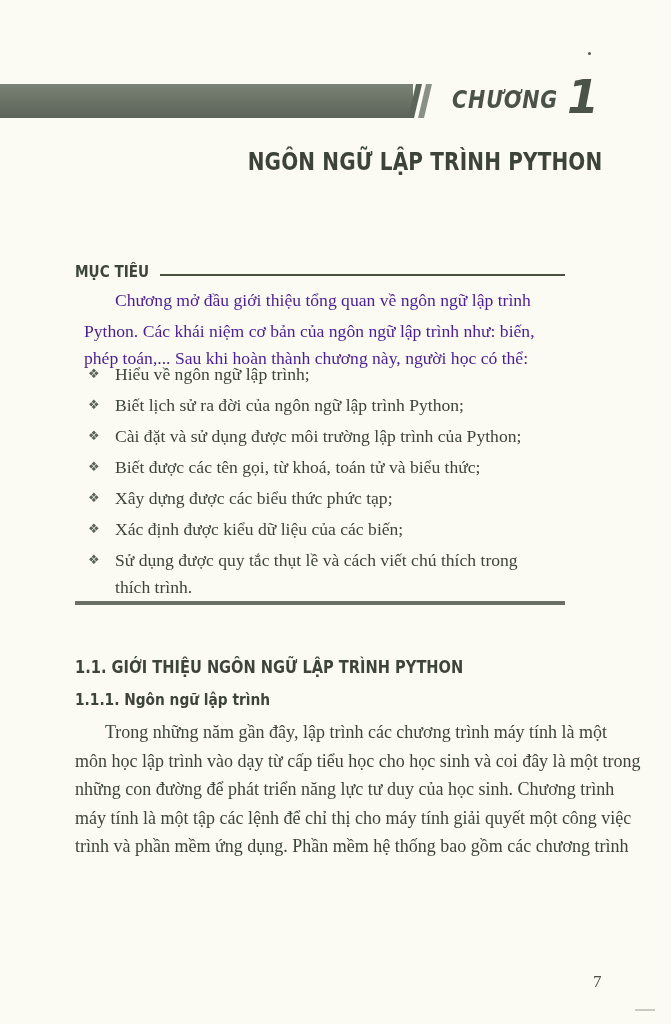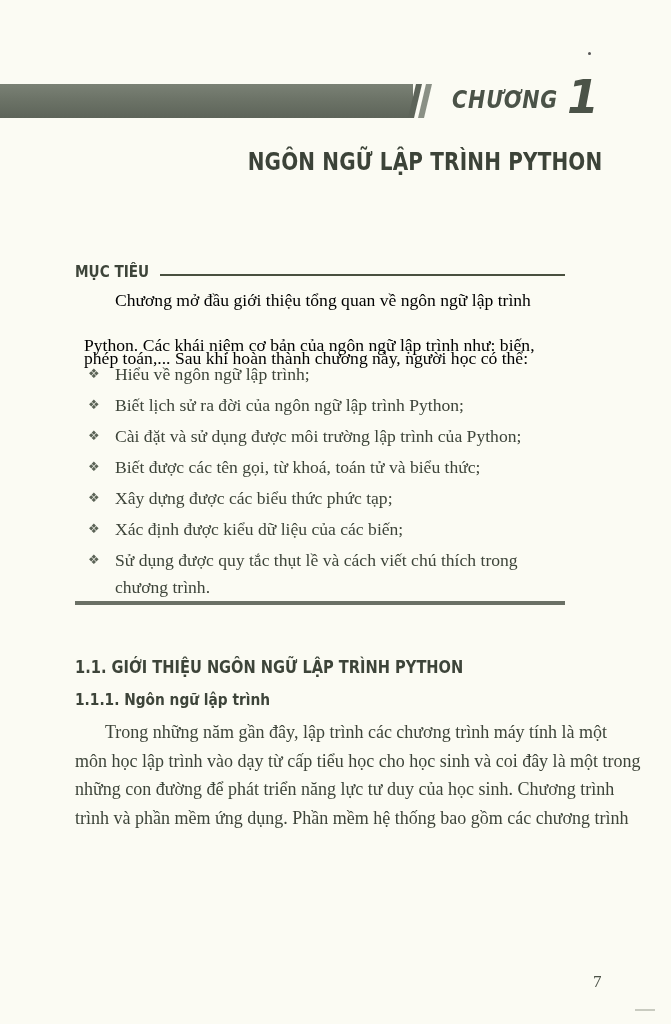--- a/index.html
+++ b/index.html
@@ -34,21 +34,21 @@
   }
   .objectives-head {
     position:absolute; left:75px; top:263px;
     font-family:"DejaVu Sans", sans-serif; font-weight:bold; font-size:15.5px;
     color:#3d4439; transform:scaleX(0.88); transform-origin:left center;
   }
   .rule-top { position:absolute; left:160px; top:274px; width:405px; height:2px; background:#49503f; }
   .rule-bottom { position:absolute; left:75px; top:601px; width:490px; height:4px; background:#6a7065; }
   .p {
     position:absolute; font-size:17.6px; line-height:28.6px; white-space:nowrap;
-    color:#000000;
+    color:#4c1d95;
   }
   .bullets { position:absolute; left:88px; top:364px; }
   .bullet { position:relative; height:31px; font-size:17.6px; white-space:nowrap; }
   .bullet .glyph { position:absolute; left:0; top:2px; font-size:13px; color:#5b6356; }
   .bullet .txt { position:absolute; left:27px; top:0; }
   .bullet .txt2 { position:absolute; left:27px; top:27px; }
   .sec-head {
     position:absolute; left:75px;
     font-family:"DejaVu Sans", sans-serif; font-weight:bold; color:#3d4439;
     transform:scaleX(0.86); transform-origin:left center; white-space:nowrap;
@@ -71,21 +71,21 @@
   <polygon points="18,0 24,0 16,34 10,34" fill="#8a9085"></polygon>
 </svg>
 <div class="chapter-word">CHƯƠNG</div>
 <div class="chapter-num">1</div>
 <div class="chapter-title">NGÔN NGỮ LẬP TRÌNH PYTHON</div>
 
 <div class="objectives-head">MỤC TIÊU</div>
 <div class="rule-top"></div>
 
 <div class="p" style="left:115px; top:286px;">Chương mở đầu giới thiệu tổng quan về ngôn ngữ lập trình</div>
-<div class="p" style="left:84px; top:331px;">Python. Các khái niệm cơ bản của ngôn ngữ lập trình như: biến,</div>
+<div class="p" style="left:84px; top:317px;">Python. Các khái niệm cơ bản của ngôn ngữ lập trình như: biến,</div>
 <div class="p" style="left:84px; top:344px;">phép toán,... Sau khi hoàn thành chương này, người học có thể:</div>
 
 <div class="bullets">
   <div class="bullet">
     <span class="glyph">❖</span>
     <span class="txt">Hiểu về ngôn ngữ lập trình;</span>
   </div>
   <div class="bullet">
     <span class="glyph">❖</span>
     <span class="txt">Biết lịch sử ra đời của ngôn ngữ lập trình Python;</span>
@@ -102,30 +102,31 @@
     <span class="glyph">❖</span>
     <span class="txt">Xây dựng được các biểu thức phức tạp;</span>
   </div>
   <div class="bullet">
     <span class="glyph">❖</span>
     <span class="txt">Xác định được kiểu dữ liệu của các biến;</span>
   </div>
   <div class="bullet">
     <span class="glyph">❖</span>
     <span class="txt">Sử dụng được quy tắc thụt lề và cách viết chú thích trong</span>
-    <span class="txt2">chương trình.</span>
+    <span class="txt2">thích trình.</span>
   </div>
 </div>
 
 <div class="rule-bottom"></div>
 
 <div class="sec-head" style="top:657px; font-size:17px;">1.1. GIỚI THIỆU NGÔN NGỮ LẬP TRÌNH PYTHON</div>
 <div class="sec-head" style="top:690px; font-size:16px;">1.1.1. Ngôn ngữ lập trình</div>
 
 <div class="body-text">
   <div class="line first">Trong những năm gần đây, lập trình các chương trình máy tính là một</div>
   <div class="line">môn học lập trình vào dạy từ cấp tiểu học cho học sinh và coi đây là một trong</div>
   <div class="line">những con đường để phát triển năng lực tư duy của học sinh. Chương trình</div>
+  <div class="line">máy tính là một tập các lệnh để chỉ thị cho máy tính giải quyết một công việc</div>
   <div class="line">trình và phần mềm ứng dụng. Phần mềm hệ thống bao gồm các chương trình</div>
 </div>
 
 <div class="page-num">7</div>
 <div class="scan-mark"></div>
 
 </body></html>

